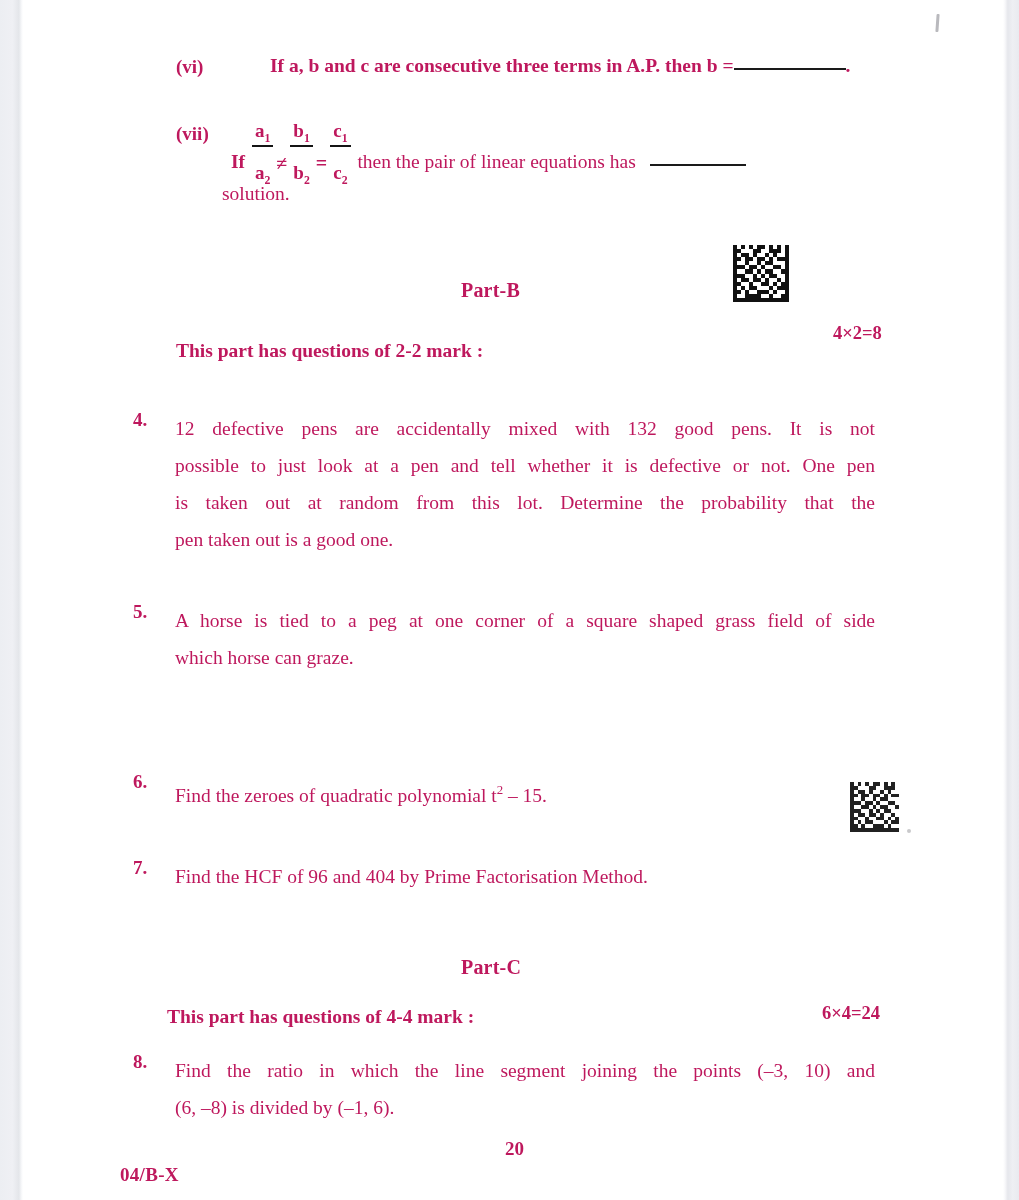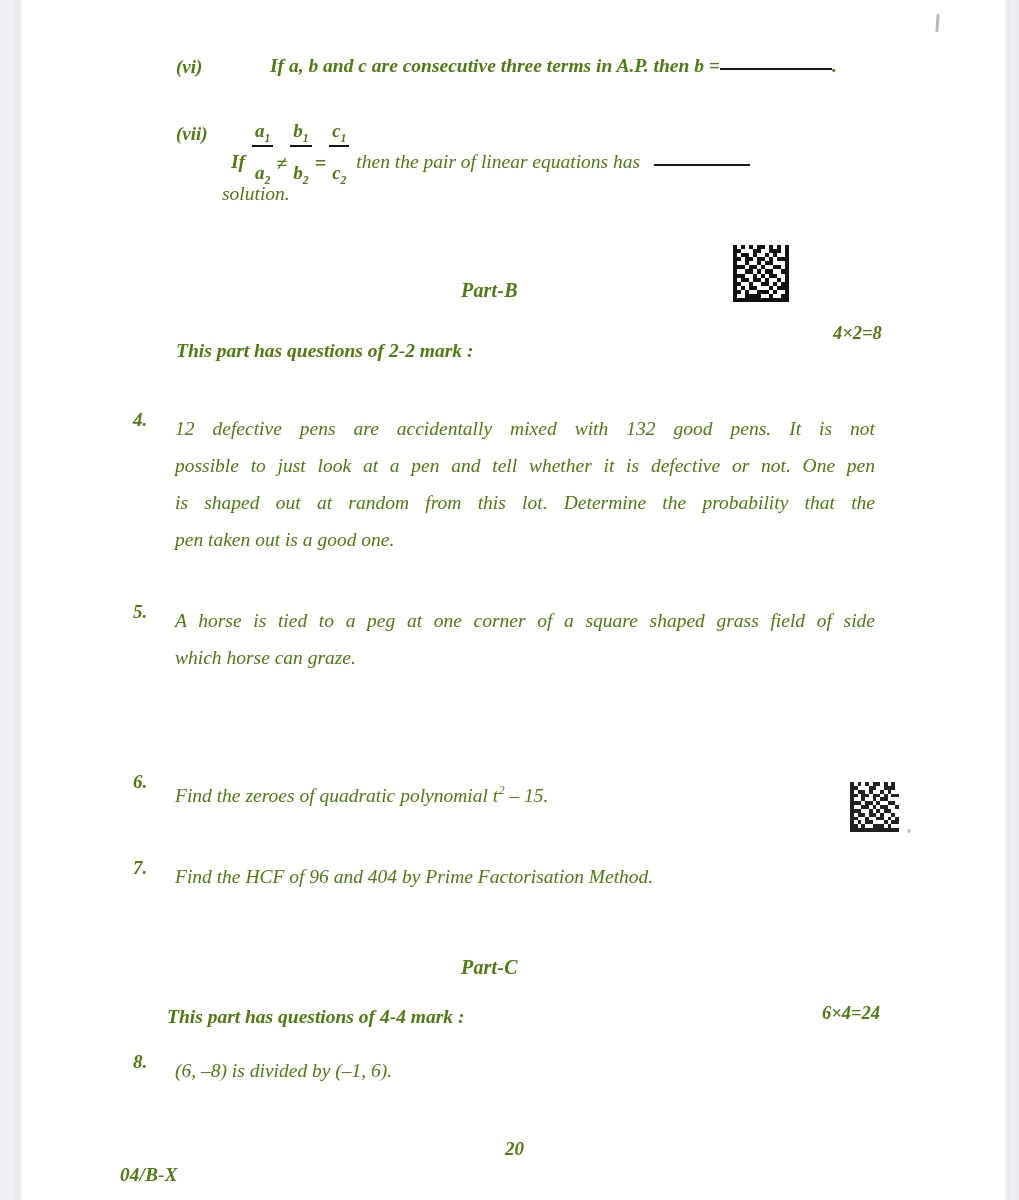--- a/index.html
+++ b/index.html
@@ -36,22 +36,21 @@
     width: 3px; height: 18px;
     background: #b9b9bd;
     transform: skewX(-4deg);
     border-radius: 1px;
   }
 
   .doc {
     position: absolute;
     top: 0; left: 23px;
     width: 980px; height: 1200px;
-    color: #4d7c0f;
-    font-style: italic;
+    color: #be185d;
   }
 
   
   .q-row {
     position: absolute;
     display: flex;
   }
   .q-num {
     flex: 0 0 auto;
     font-weight: bold;
@@ -417,21 +416,21 @@
         <i class="on"></i>
         <i class="on"></i>
         <i class="on"></i>
       </div>
 
     <div class="q-row" style="left:110px; top:410px; width:742px;">
       <div class="q-num" style="width:42px;">4.</div>
       <div class="q-body" style="width:700px;">
         <div class="line-just">12  defective  pens  are  accidentally  mixed  with  132  good  pens.  It  is  not</div>
         <div class="line-just">possible to just look at a pen and tell whether it is defective or not. One pen</div>
-        <div class="line-just">is  shaped  out  at  random  from  this  lot.  Determine  the  probability  that  the</div>
+        <div class="line-just">is  taken  out  at  random  from  this  lot.  Determine  the  probability  that  the</div>
         <div class="line-left">pen taken out is a good one.</div>
       </div>
     </div>
 
     <div class="q-row" style="left:110px; top:602px; width:742px;">
       <div class="q-num" style="width:42px;">5.</div>
       <div class="q-body" style="width:700px;">
         <div class="line-just">A horse is tied to a peg at one corner of a square shaped grass field of side</div>
         <div class="line-left">which horse can graze.</div>
       </div>
@@ -628,20 +627,21 @@
 
     <div class="part-sub" style="left:144px; top:1006px;">
       <b class="bold"><span>This part has questions of </span><span>4-4</span><span> mark :</span></b>
     </div>
 
     <div class="marks" style="left:799px; top:1003px;">6×4=24</div>
 
     <div class="q-row" style="left:110px; top:1052px; width:742px;">
       <div class="q-num" style="width:42px;">8.</div>
       <div class="q-body" style="width:700px;">
+        <div class="line-just">Find  the  ratio  in  which  the  line  segment  joining  the  points  (–3,  10)  and</div>
         <div class="line-left">(6, –8) is divided by (–1, 6).</div>
       </div>
     </div>
 
     <div class="footer-code" style="left:97px; top:1164px;">04/B-X</div>
     <div class="footer-page" style="left:482px; top:1138px;">20</div>
 
   </div>
 </div>
 

